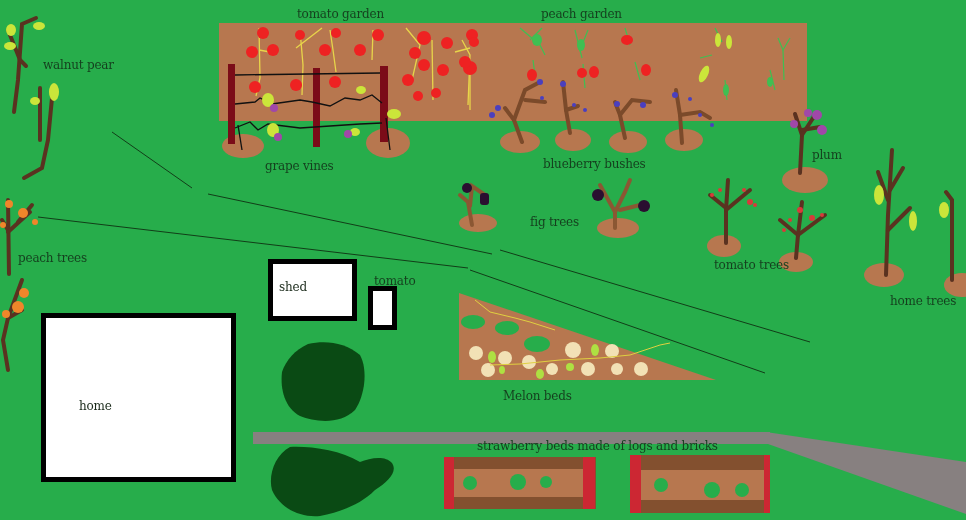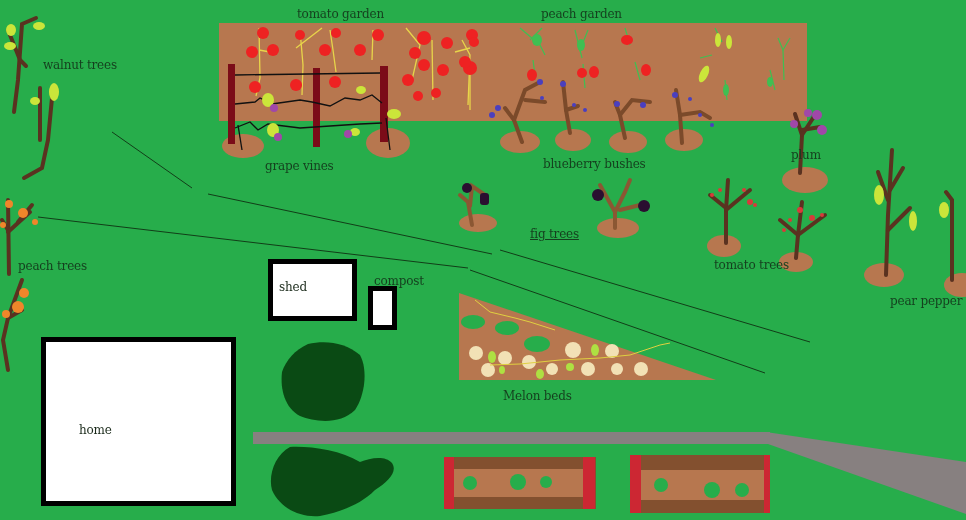--- a/index.html
+++ b/index.html
@@ -339,34 +339,35 @@
     <rect x="630" y="455" width="11" height="58" fill="#cc2733"></rect>
     <rect x="764" y="455" width="6" height="58" fill="#cc2733"></rect>
     <g fill="#27ad4b">
           <circle cx="661" cy="485" r="7"></circle>
           <circle cx="712" cy="490" r="8"></circle>
           <circle cx="742" cy="490" r="7"></circle>
         </g>
   </g>
 </svg>
 
-<div class="box" style="left:41px;top:313px;width:195px;height:169px;margin-top:24px;">
+<div class="box" style="left:41px;top:313px;width:195px;height:169px;">
   <span class="lbl" style="left:33px;top:81px;">home</span>
 </div>
 <div class="box" style="left:268px;top:259px;width:89px;height:62px;">
   <span class="lbl" style="left:6px;top:16px;">shed</span>
 </div>
 <div class="box" style="left:368px;top:286px;width:29px;height:44px;"></div>
 
 <span class="lbl" style="left:297px;top:7px;">tomato garden</span>
 <span class="lbl" style="left:541px;top:7px;">peach garden</span>
-<span class="lbl" style="left:43px;top:58px;">walnut trees</span>
+<span class="lbl" style="left:43px;top:58px;">walnut pear</span>
 <span class="lbl" style="left:265px;top:159px;">grape vines</span>
 <span class="lbl" style="left:543px;top:157px;">blueberry bushes</span>
-<span class="lbl" style="left:791px;top:148px;">plum</span>
-<span class="lbl" style="left:530px;top:227px;text-decoration:underline;">fig trees</span>
+<span class="lbl" style="left:812px;top:148px;">plum</span>
+<span class="lbl" style="left:530px;top:215px;">fig trees</span>
 <span class="lbl" style="left:714px;top:258px;">tomato trees</span>
-<span class="lbl" style="left:890px;top:294px;">pear pepper</span>
-<span class="lbl" style="left:18px;top:259px;">peach trees</span>
-<span class="lbl" style="left:374px;top:274px;">compost</span>
+<span class="lbl" style="left:890px;top:294px;">home trees</span>
+<span class="lbl" style="left:18px;top:251px;">peach trees</span>
+<span class="lbl" style="left:374px;top:274px;">tomato</span>
 <span class="lbl" style="left:503px;top:389px;">Melon beds</span>
+<span class="lbl" style="left:477px;top:439px;">strawberry beds made of logs and bricks</span>
 
 </div>
 
 </body></html>

